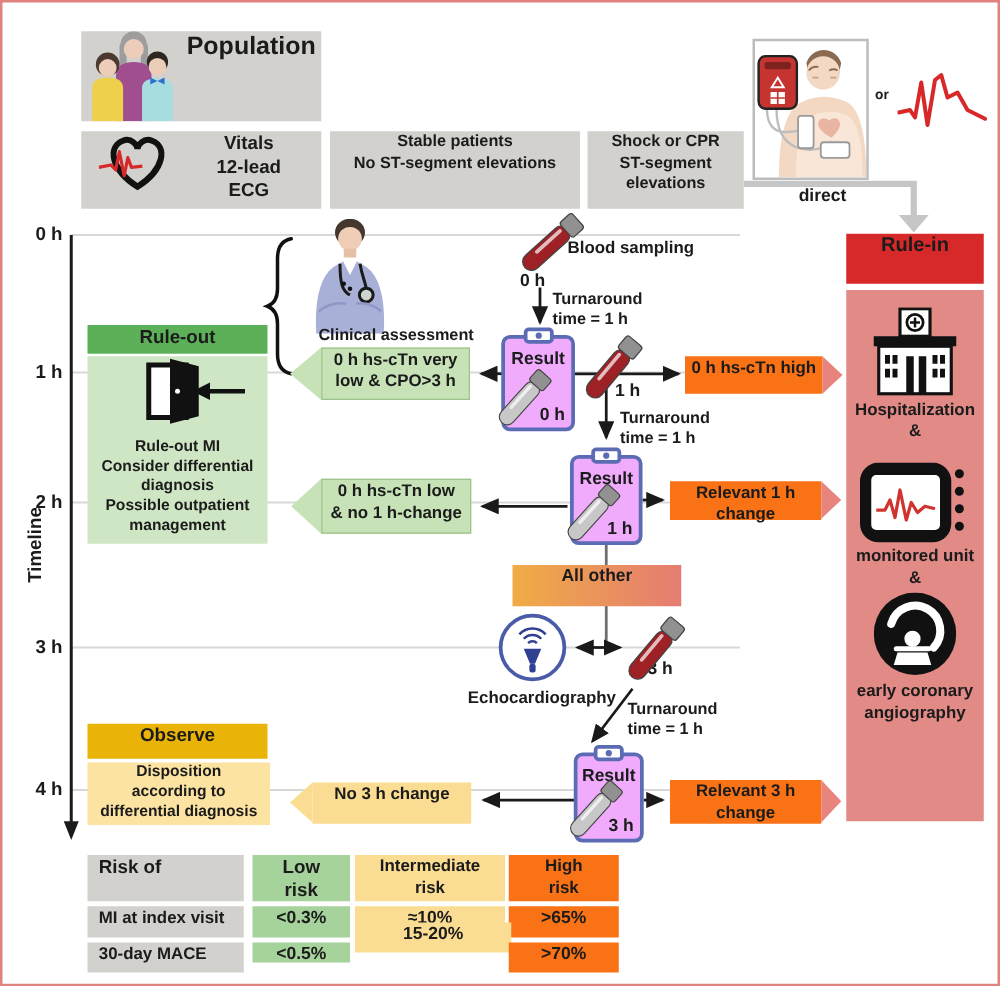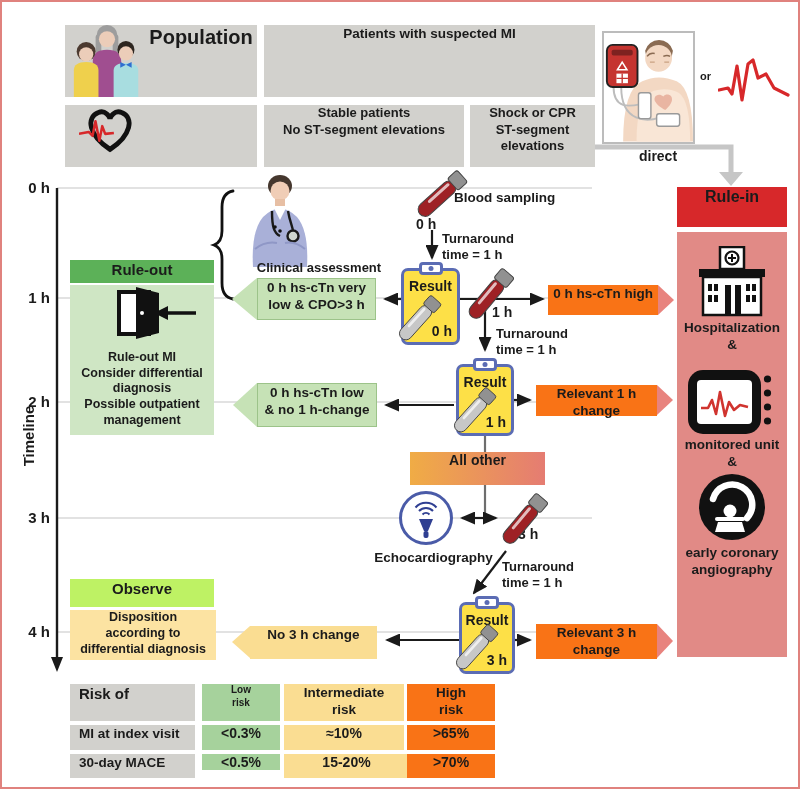--- a/index.html
+++ b/index.html
@@ -7,27 +7,27 @@
   .canvas{position:relative;width:800px;height:789px;background:#fff;border:2px solid #e0827e;overflow:hidden;font-weight:700}
   .box{position:absolute;display:flex;justify-content:center;text-align:center;white-space:pre-line;line-height:1.27;z-index:5}
   .gray{background:#d2d1cd}
   .greenhdr{background:#5cb158}
   .greenlight{background:#cfe6c4}
   .greencell{background:#a6d29c}
   .greenbox{background:#c6e2b6;border:1px solid #9cc389}
   .redhdr{background:#d7282a}
   .redcol{background:#e18a86}
   .redbox{background:#f97316}
-  .yellowhdr{background:#bef264}
+  .yellowhdr{background:#eab308}
   .yellowlight{background:#fce3a2}
   .yellowbox{background:#fadd92}
   .tri{position:absolute;width:0;height:0;z-index:5}
   svg.icon{position:absolute;z-index:6}
   svg.connector{position:absolute;left:0;top:0;z-index:1}
-  .clipboard{position:absolute;background:#fde047;border:3px solid #5b6cb4;border-radius:7px;z-index:5}
+  .clipboard{position:absolute;background:#f0abfc;border:3px solid #5b6cb4;border-radius:7px;z-index:5}
   .clip{position:absolute;top:-9px;left:50%;transform:translateX(-50%);width:24px;height:13px;background:#fff;border:3px solid #5b6cb4;border-radius:4px}
   .clip::after{content:'';position:absolute;width:5px;height:5px;border-radius:50%;background:#5b6cb4;left:50%;top:1px;transform:translateX(-50%)}
   .cb-title{margin-top:7px;text-align:center;font-size:14px}
   .cb-time{position:absolute;right:5px;bottom:3px;font-size:14px}
   .tube{position:absolute;z-index:7;transform-origin:50% 50%}
   .vtext{position:absolute;transform:rotate(-90deg);text-align:center;font-size:15px;z-index:5}
   .lbl{position:absolute;z-index:6;line-height:1.25;white-space:pre-line}
   .allother{background:linear-gradient(90deg,#f0ac45 0%,#e57c72 100%)}
   .echocircle{position:absolute;width:54px;height:54px;border-radius:50%;background:#fff;border:3px solid #4a5ba8;z-index:5;display:flex;align-items:center;justify-content:center}
   .defibframe{position:absolute;background:#fff;border:2px solid #bcbcbc;z-index:5}
@@ -91,21 +91,20 @@
         <circle cx="17" cy="31" r="7.5" fill="#eccdb9"></circle>
       <path d="M4,76 V48 Q4,39 17,39 Q30,39 30,48 V76 Z" fill="#efd04c"></path>
       <circle cx="59" cy="26" r="9" fill="#2e2620"></circle>
         <circle cx="59" cy="30" r="7.5" fill="#eccdb9"></circle>
       <path d="M46,76 V48 Q46,40 59,40 Q72,40 72,48 V76 Z" fill="#a8dde0"></path>
       <path d="M59,42 l-6,-3 v6 Z M59,42 l6,-3 v6 Z" fill="#2f6fd0"></path>
     </svg>
     <div style="flex:1;font-size:20px">Population</div>
   </div>
 
-  <div class="box gray" style="left:262px;top:23px;width:331px;height:72px;font-size:13.5px">Patients with suspected MI</div>
 
   <div class="defibframe" style="left:600px;top:29px;width:93px;height:113px">
     <svg width="89" height="109" viewBox="0 0 93 113">
       <path d="M43,18 a15,15 0 0 1 29,0 l-2,10 h-25 Z" fill="#8a6b52"></path>
       <circle cx="57" cy="26" r="14" fill="#f3d8c3"></circle>
       <path d="M45,24 q3,-4 8,-3 M62,24 q4,-2 7,0" stroke="#8a6b52" stroke-width="1.6" fill="none"></path>
       <path d="M48,30 h5 M63,30 h5" stroke="#caa183" stroke-width="1.4"></path>
       <path d="M20,113 Q20,58 40,50 Q57,42 76,50 Q93,58 93,113 Z" fill="#f3d8c3"></path>
       <path d="M34,113 Q34,66 52,60 Q66,56 78,62 Q90,70 90,113 Z" fill="#f9e6d6"></path>
       <path d="M62,66 c-5,-5 -12,0 -8,6 c3,5 10,8 10,8 c0,0 6,-5 7,-10 c1,-6 -6,-8 -9,-4 Z" fill="#e9b5a2"></path>
@@ -124,20 +123,23 @@
   <div class="lbl" style="left:698px;top:68px;width:24px;font-size:11px">or</div>
   <svg class="icon" style="left:716px;top:52px" width="72" height="50" viewBox="0 0 72 50">
     <polyline points="1,36 10,34 14,40 19,12 24,46 30,10 35,6 40,24 48,20 56,34 70,41" fill="none" stroke="#d7282a" stroke-width="3.2" stroke-linejoin="round" stroke-linecap="round"></polyline>
   </svg>
 
   <div class="box gray" style="left:63px;top:103px;width:192px;height:62px;justify-content:flex-start">
     <svg class="icon" style="position:static;margin-left:14px" width="62" height="50" viewBox="0 0 64 50">
       <path d="M32,45 C10,31 7,12 20,7 C27,4 32,11 32,14 C32,11 37,4 44,7 C57,12 54,31 32,45 Z" fill="none" stroke="#111" stroke-width="5"></path>
       <polyline points="0,29 10,27 14,31 17,16 21,36 24,21 27,29 36,28" fill="none" stroke="#d7282a" stroke-width="2.6" stroke-linejoin="round"></polyline>
     </svg>
+    <div style="flex:1;font-size:15px;white-space:pre-line">Vitals
+12-lead
+ECG</div>
   </div>
 
   <div class="box gray" style="left:468px;top:103px;width:125px;height:62px;font-size:13px">Shock or CPR
 ST-segment
 elevations</div>
   <div class="box gray" style="left:262px;top:103px;width:200px;height:62px;font-size:13px">Stable patients
 No ST-segment elevations</div>
   <div class="lbl" style="left:618px;top:146px;width:76px;text-align:center;font-size:14px">direct</div>
 
   <div class="vtext" style="left:-12px;top:424px;width:80px;height:20px">Timeline</div>
@@ -167,21 +169,21 @@
     <circle cx="35" cy="16" r="9.5" fill="#f0cdb6"></circle>
     <rect x="30" y="24" width="10" height="7" fill="#e7bfa4"></rect>
     <path d="M8,92 Q6,56 18,42 Q26,34 35,33 Q44,34 52,42 Q64,56 62,92 Z" fill="#a9b0d8"></path>
     <polygon points="29,33 35,45 41,33" fill="#fff"></polygon>
     <path d="M27,36 C27,52 29,58 35,61 M43,36 C45,48 48,52 48,57" stroke="#1a1a1a" stroke-width="2.4" fill="none"></path>
     <circle cx="48" cy="61" r="5.5" fill="#cfd6cf" stroke="#1a1a1a" stroke-width="2.4"></circle>
     <circle cx="30" cy="52" r="1.8" fill="#111"></circle>
       <circle cx="35" cy="56" r="1.8" fill="#111"></circle>
     <path d="M10,74 Q20,66 32,68 M60,74 Q50,66 40,68" stroke="#8f97c6" stroke-width="2" fill="none"></path>
   </svg>
-  <div class="lbl" style="left:242px;top:258px;width:150px;text-align:center;font-size:13px">Clinical assessment</div>
+  <div class="lbl" style="left:227px;top:258px;width:150px;text-align:right;font-size:13px">Clinical assessment</div>
 
   <svg class="tube" style="left:427px;top:163px;transform:rotate(48deg)" width="22" height="62" viewBox="0 0 22 62">
     <rect x="4" y="12" width="14" height="46" rx="7" fill="#9e2125" stroke="#444" stroke-width="1"></rect>
     <rect x="3" y="1" width="16" height="13" rx="2.5" fill="#919191" stroke="#444" stroke-width="1"></rect>
     <rect x="6.5" y="16" width="3" height="28" rx="1.5" fill="#fff" opacity="0.7"></rect>
   </svg>
   <div class="lbl" style="left:452px;top:188px;width:110px;font-size:13.5px">Blood sampling</div>
   <div class="lbl" style="left:414px;top:214px;width:34px;font-size:14px">0 h</div>
   <div class="lbl" style="left:440px;top:229px;width:92px;font-size:13px">Turnaround
 time = 1 h</div>
@@ -317,30 +319,30 @@
     <circle cx="33" cy="33" r="33" fill="#111"></circle>
     <path d="M14,25 A20,20 0 1 1 48,44" fill="none" stroke="#fff" stroke-width="6.5" stroke-linecap="round"></path>
     <circle cx="31" cy="37" r="6.5" fill="#fff"></circle>
     <rect x="16" y="43" width="30" height="4" rx="2" fill="#fff"></rect>
     <polygon points="19,48 43,48 46,58 16,58" fill="#fff"></polygon>
   </svg>
   <div class="lbl" style="left:677px;top:543px;width:106px;text-align:center;font-size:13.5px">early coronary
 angiography</div>
 
   <div class="box gray" style="left:68px;top:682px;width:125px;height:37px;justify-content:flex-start;padding-left:9px;font-size:15px">Risk of</div>
-  <div class="box greencell" style="left:200px;top:682px;width:78px;height:37px;font-size:10px">Low
+  <div class="box greencell" style="left:200px;top:682px;width:78px;height:37px;font-size:15px">Low
 risk</div>
   <div class="box yellowbox" style="left:282px;top:682px;width:120px;height:37px;font-size:13.5px">Intermediate
 risk</div>
   <div class="box redbox" style="left:405px;top:682px;width:88px;height:37px;font-size:13.5px">High
 risk</div>
 
   <div class="box gray" style="left:68px;top:723px;width:125px;height:25px;justify-content:flex-start;padding-left:9px;font-size:13.5px">MI at index visit</div>
   <div class="box greencell" style="left:200px;top:723px;width:78px;height:25px;font-size:14px">&lt;0.3%</div>
   <div class="box yellowbox" style="left:282px;top:723px;width:120px;height:25px;font-size:14px">≈10%</div>
   <div class="box redbox" style="left:405px;top:723px;width:88px;height:25px;font-size:14px">&gt;65%</div>
 
   <div class="box gray" style="left:68px;top:752px;width:125px;height:24px;justify-content:flex-start;padding-left:9px;font-size:13.5px">30-day MACE</div>
   <div class="box greencell" style="left:200px;top:752px;width:78px;height:16px;font-size:14px">&lt;0.5%</div>
-  <div class="box yellowbox" style="left:282px;top:752px;width:125px;height:24px;font-size:14px">15-20%</div>
+  <div class="box yellowbox" style="left:282px;top:736px;width:125px;height:24px;font-size:14px">15-20%</div>
   <div class="box redbox" style="left:405px;top:752px;width:88px;height:24px;font-size:14px">&gt;70%</div>
 
 </div>
 
 </body></html>

